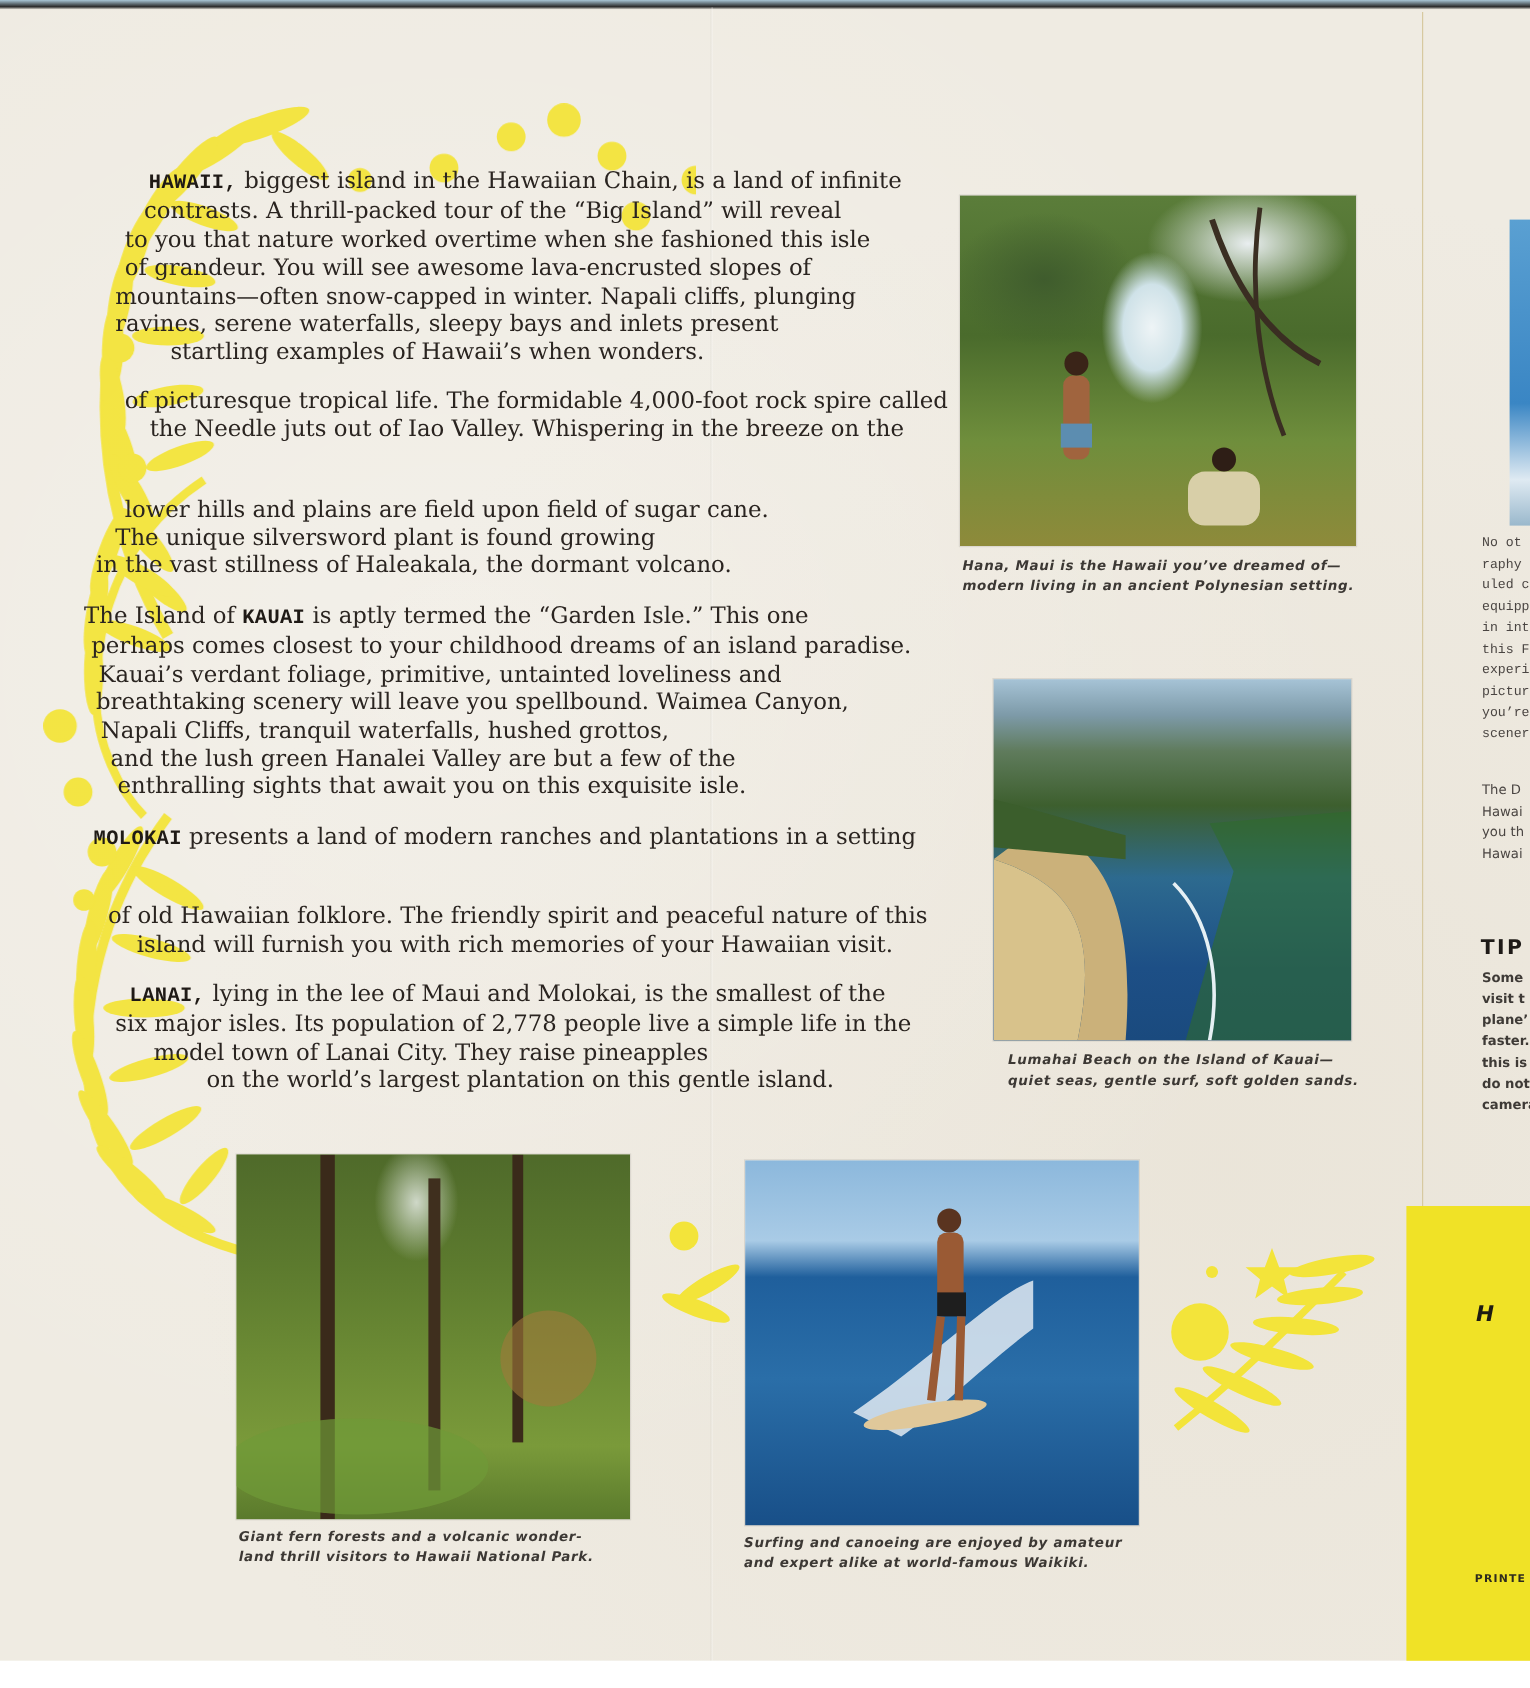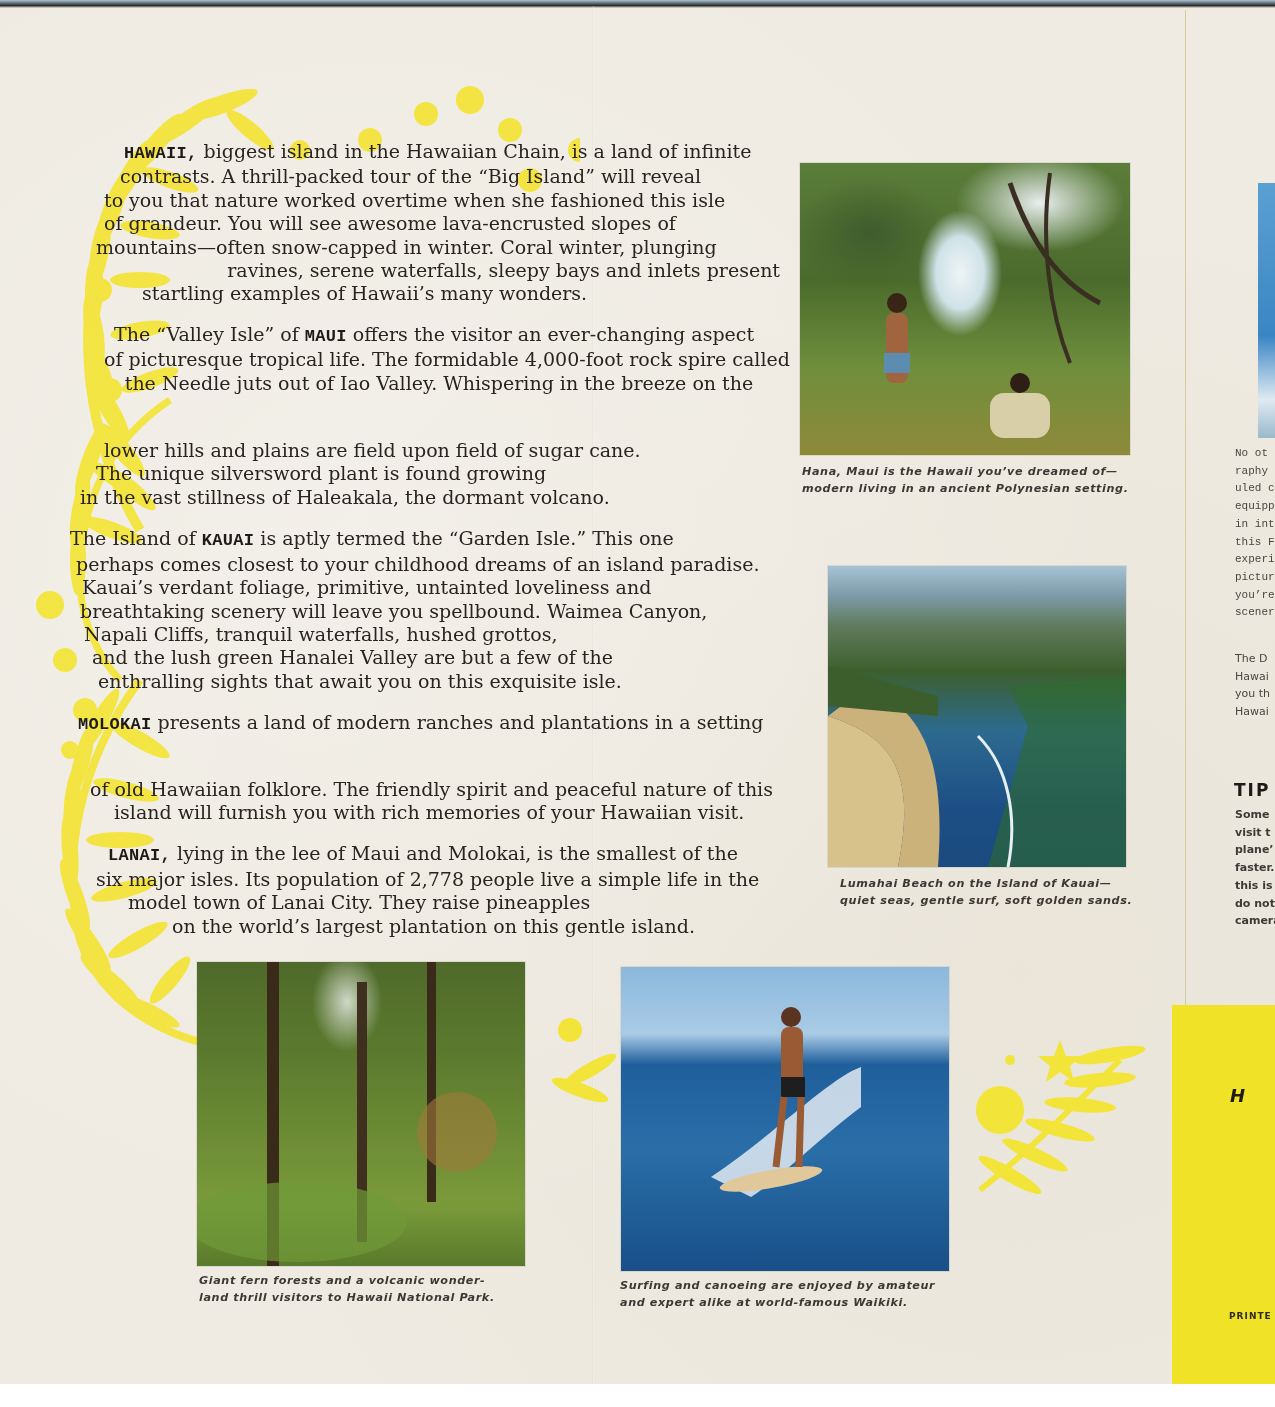--- a/index.html
+++ b/index.html
@@ -150,27 +150,26 @@
     </g>
   </svg>
 </div>
 
 <div class="copy">
   <p class="para" style="margin-bottom:17px;">
     <span class="line" style="padding-left:64px;"><span class="lead">HAWAII,</span><span> biggest island in the Hawaiian Chain, is a land of infinite</span></span>
     <span class="line" style="padding-left:60px;">contrasts. A thrill-packed tour of the “Big Island” will reveal</span>
     <span class="line" style="padding-left:44px;">to you that nature worked overtime when she fashioned this isle</span>
     <span class="line" style="padding-left:44px;">of grandeur. You will see awesome lava-encrusted slopes of</span>
-    <span class="line" style="padding-left:36px;">mountains—often snow-capped in winter. Coral winter, plunging</span>
-    <span class="line" style="padding-left:36px;text-align:right;">ravines, serene waterfalls, sleepy bays and inlets present</span>
-    <span class="line" style="padding-left:82px;">startling examples of Hawaii’s many wonders.</span>
+    <span class="line" style="padding-left:36px;">mountains—often snow-capped in winter. Napali cliffs, plunging</span>
+    <span class="line" style="padding-left:36px;">ravines, serene waterfalls, sleepy bays and inlets present</span>
+    <span class="line" style="padding-left:82px;">startling examples of Hawaii’s when wonders.</span>
   </p>
 
   <p class="para" style="margin-bottom:18px;">
-    <span class="line" style="padding-left:54px;"><span>The “Valley Isle” of </span><span class="lead">MAUI</span><span> offers the visitor an ever-changing aspect</span></span>
     <span class="line" style="padding-left:44px;">of picturesque tropical life. The formidable 4,000-foot rock spire called</span>
     <span class="line" style="padding-left:38px;text-align:center;">the Needle juts out of Iao Valley. Whispering in the breeze on the</span>
     <span class="line" style="padding-left:44px;margin-top:44px;">lower hills and plains are field upon field of sugar cane.</span>
     <span class="line" style="padding-left:36px;">The unique silversword plant is found growing</span>
     <span class="line" style="padding-left:20px;">in the vast stillness of Haleakala, the dormant volcano.</span>
   </p>
 
   <p class="para" style="margin-bottom:18px;">
     <span class="line" style="padding-left:10px;"><span>The Island of </span><span class="lead">KAUAI</span><span> is aptly termed the “Garden Isle.” This one</span></span>
     <span class="line" style="padding-left:16px;">perhaps comes closest to your childhood dreams of an island paradise.</span>

